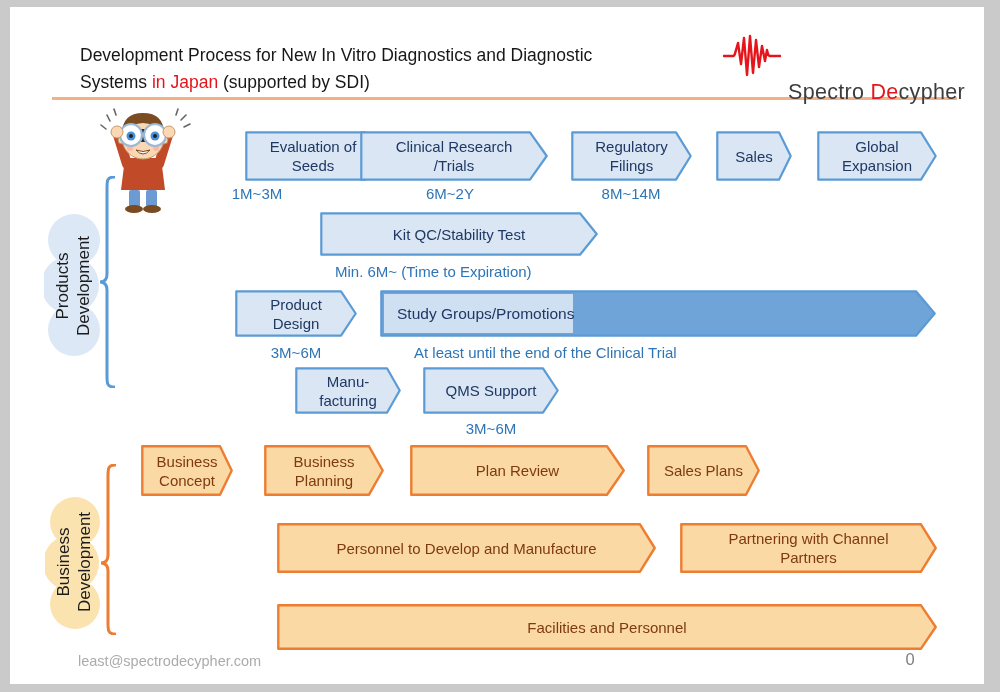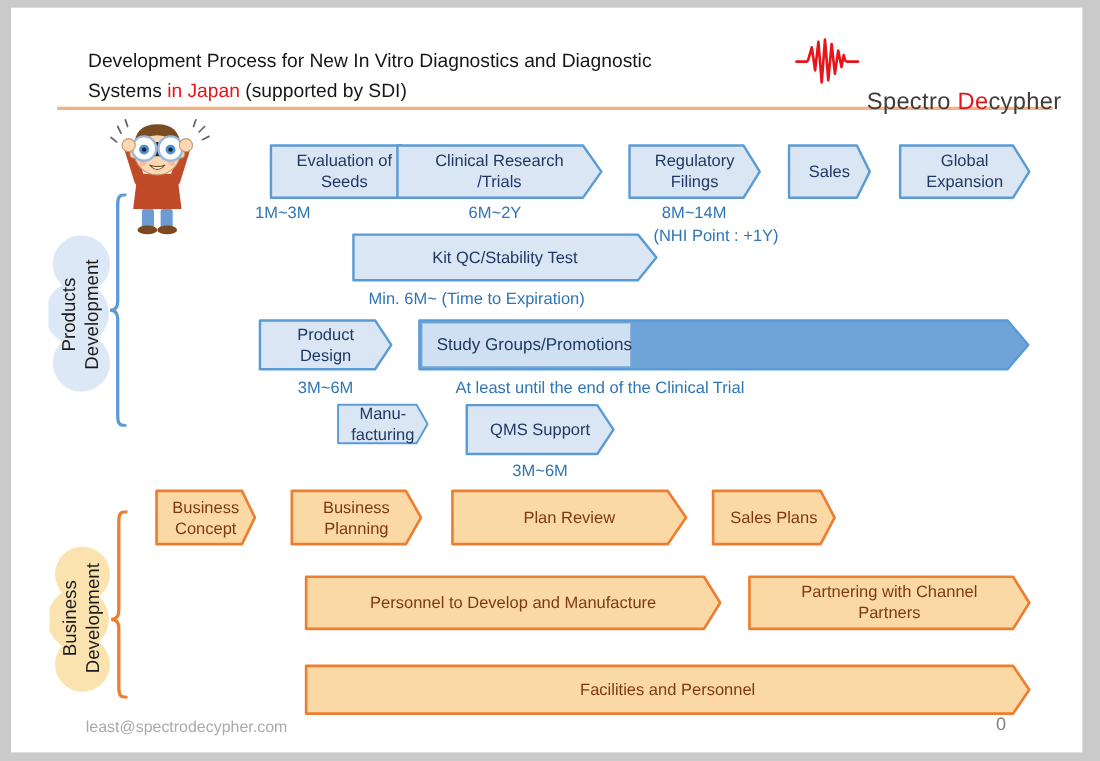--- a/index.html
+++ b/index.html
@@ -158,21 +158,20 @@
       <svg viewBox="0 0 120 50">
         <polygon points="1.3,1.3 104,1.3 118.7,25 104,48.7 1.3,48.7"></polygon>
       </svg>
     <div class="lbl">Global
 Expansion</div>
   </div>
 
   <div class="dur" style="left:197px;top:184px;width:120px;">1M~3M</div>
   <div class="dur" style="left:360px;top:184px;width:180px;">6M~2Y</div>
   <div class="dur" style="left:567px;top:184px;width:128px;">8M~14M</div>
-  <div class="dur left" style="left:594px;top:205px;width:200px;">(NHI Point : +1Y)</div>
 
   <div class="chev c-blue" style="left:320px;top:212px;width:278px;height:44px;">
       <svg viewBox="0 0 278 44">
         <polygon points="1.3,1.3 260,1.3 276.7,22 260,42.7 1.3,42.7"></polygon>
       </svg>
     <div class="lbl">Kit QC/Stability Test</div>
   </div>
   <div class="dur left" style="left:335px;top:262px;width:360px;">Min. 6M~  (Time to Expiration)</div>
 
   <div class="chev c-blue" style="left:235px;top:290px;width:122px;height:47px;align-items:center;">
@@ -185,21 +184,21 @@
   <div class="chev c-mid" id="study-bar" style="left:380px;top:290px;width:556px;height:47px;">
       <svg viewBox="0 0 556 47">
         <polygon points="1.3,1.3 536,1.3 554.7,23.5 536,45.7 1.3,45.7"></polygon>
       </svg>
     <div id="study-inset"></div>
     <div class="lbl" style="color:var(--product-text);text-align:right;">Study Groups/Promotions</div>
   </div>
   <div class="dur" style="left:235px;top:343px;width:122px;">3M~6M</div>
   <div class="dur left" style="left:414px;top:343px;width:340px;">At least until the end of the Clinical Trial</div>
 
-  <div class="chev c-blue" style="left:295px;top:367px;width:106px;height:37px;">
+  <div class="chev c-blue" style="left:295px;top:367px;width:106px;height:47px;">
       <svg viewBox="0 0 106 47">
         <polygon points="1.3,1.3 92,1.3 104.7,23.5 92,45.7 1.3,45.7"></polygon>
       </svg>
     <div class="lbl">Manu-
 facturing</div>
   </div>
   <div class="chev c-blue" style="left:423px;top:367px;width:136px;height:47px;">
       <svg viewBox="0 0 136 47">
         <polygon points="1.3,1.3 120,1.3 134.7,23.5 120,45.7 1.3,45.7"></polygon>
       </svg>

